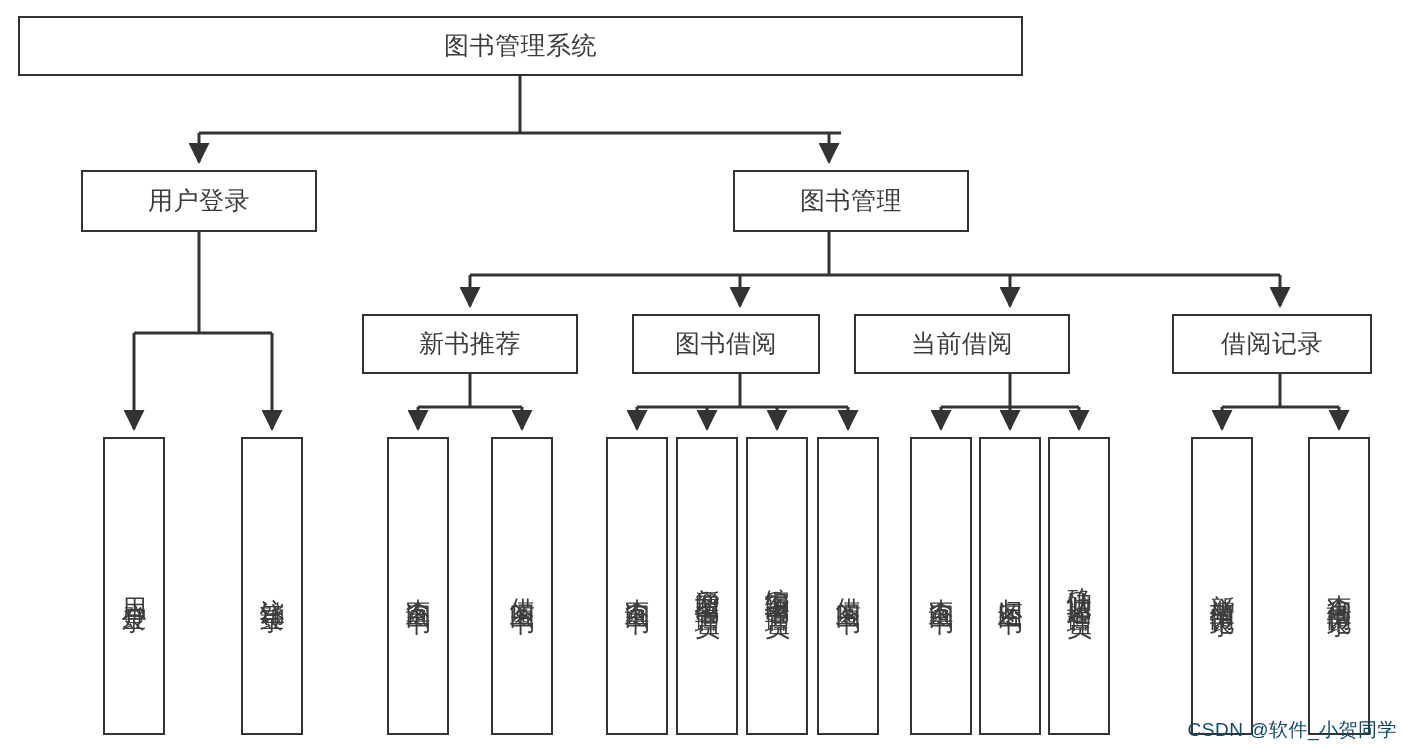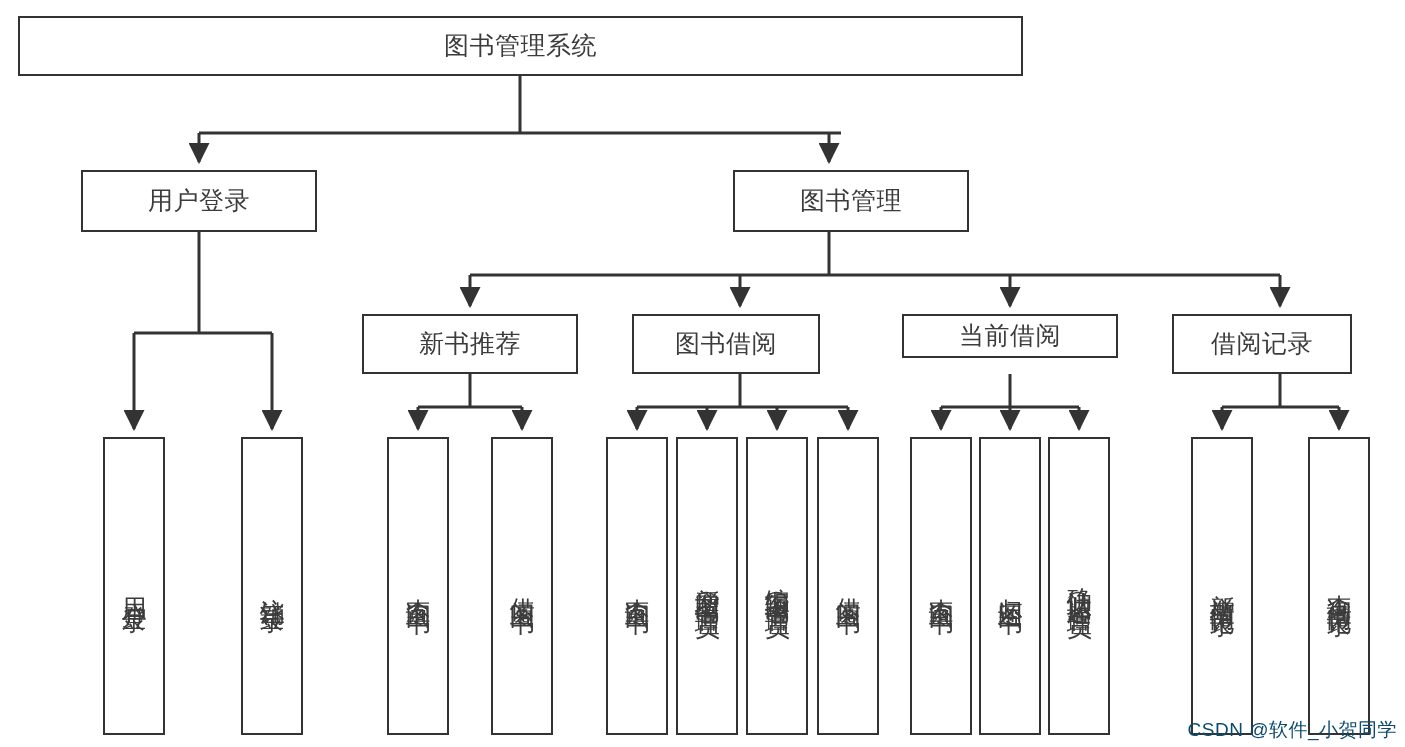--- a/index.html
+++ b/index.html
@@ -136,24 +136,24 @@
   <div class="node horiz" style="left:711px; top:170px; width:236px; height:62px;margin-left:22px;">
     <span class="lbl">图书管理</span>
   </div>
 
   <div class="node horiz" style="left:362px; top:314px; width:216px; height:60px;">
     <span class="lbl">新书推荐</span>
   </div>
   <div class="node horiz" style="left:632px; top:314px; width:188px; height:60px;">
     <span class="lbl">图书借阅</span>
   </div>
-  <div class="node horiz" style="left:902px; top:314px; width:216px; height:44px;">
+  <div class="node horiz" style="left:854px; top:314px; width:216px; height:60px;">
     <span class="lbl">当前借阅</span>
   </div>
-  <div class="node horiz" style="left:1172px; top:314px; width:180px; height:60px;">
+  <div class="node horiz" style="left:1172px; top:314px; width:200px; height:60px;">
     <span class="lbl">借阅记录</span>
   </div>
 
   <div class="node vert" style="left:103px; top:437px; width:62px; height:298px;">
     <span class="lbl">用户登录</span>
   </div>
   <div class="node vert" style="left:241px; top:437px; width:62px; height:298px;">
     <span class="lbl">注销登录</span>
   </div>
 

